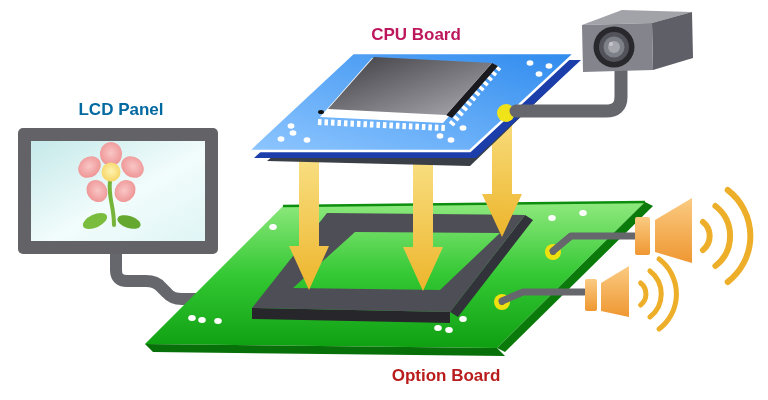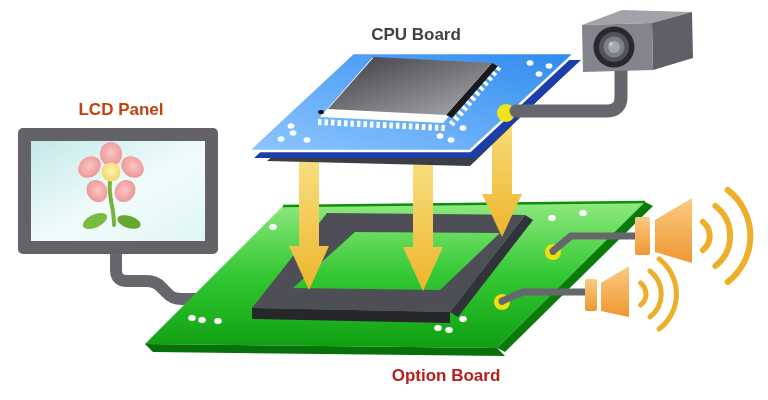--- a/index.html
+++ b/index.html
@@ -186,16 +186,16 @@
         <ellipse cx="111" cy="154" rx="11" ry="12" fill="url(#gradPetal)"></ellipse>
         <ellipse cx="89.5" cy="167" rx="12" ry="10" fill="url(#gradPetal)" transform="rotate(-38 89.5 167)"></ellipse>
         <ellipse cx="132.5" cy="167" rx="12" ry="10" fill="url(#gradPetal)" transform="rotate(38 132.5 167)"></ellipse>
         <ellipse cx="97" cy="191" rx="11.5" ry="10" fill="url(#gradPetal)" transform="rotate(55 97 191)"></ellipse>
         <ellipse cx="125" cy="191" rx="11.5" ry="10" fill="url(#gradPetal)" transform="rotate(-55 125 191)"></ellipse>
         <circle cx="111" cy="172" r="9.5" fill="url(#gradCenter)"></circle>
       </g>
     </g>
   </svg>
 
-  <div class="diagram-label label-cpu" style="color: #404040;">CPU Board</div>
-  <div class="diagram-label label-lcd" style="color: #c2410c;">LCD Panel</div>
+  <div class="diagram-label label-cpu" style="color: #be185d;">CPU Board</div>
+  <div class="diagram-label label-lcd" style="color: #0369a1;">LCD Panel</div>
   <div class="diagram-label label-option" style="color: #b91c1c;">Option Board</div>
 </div>
 
 </body></html>

